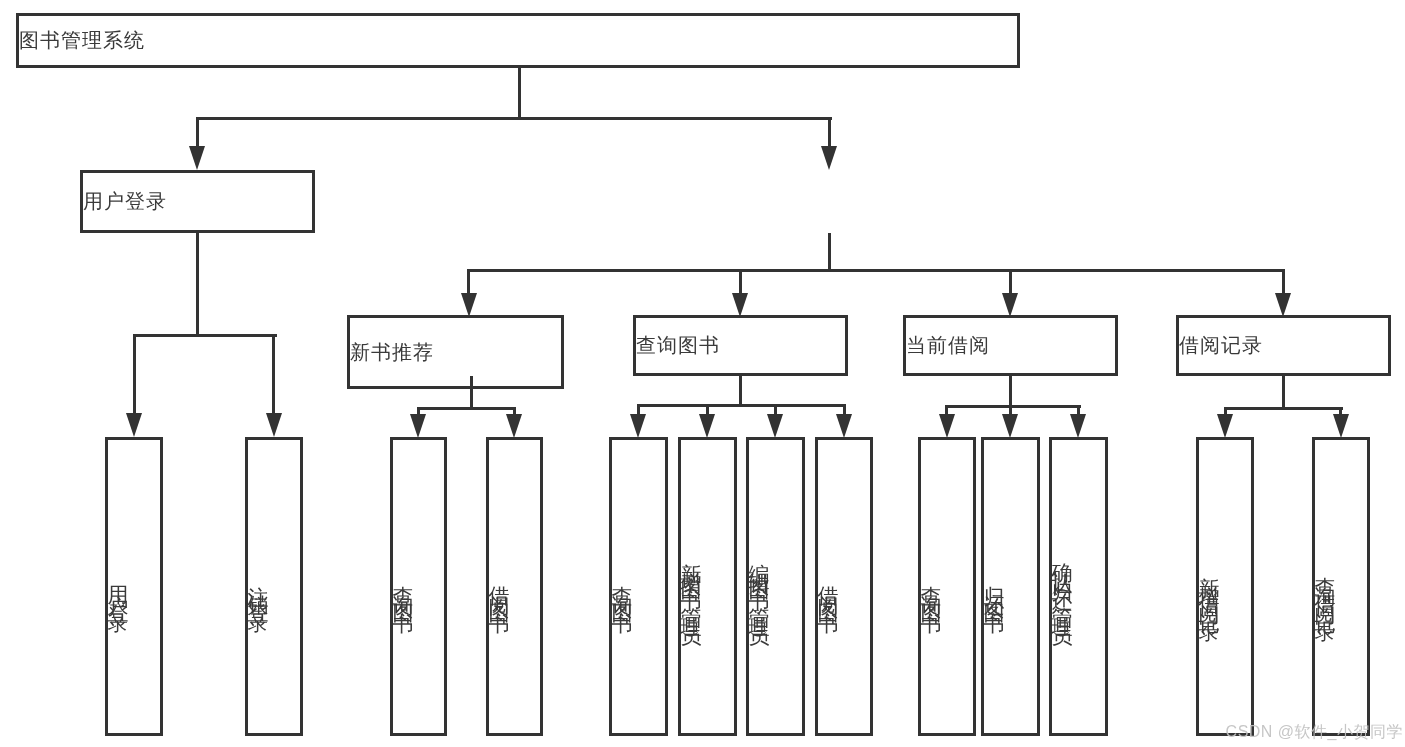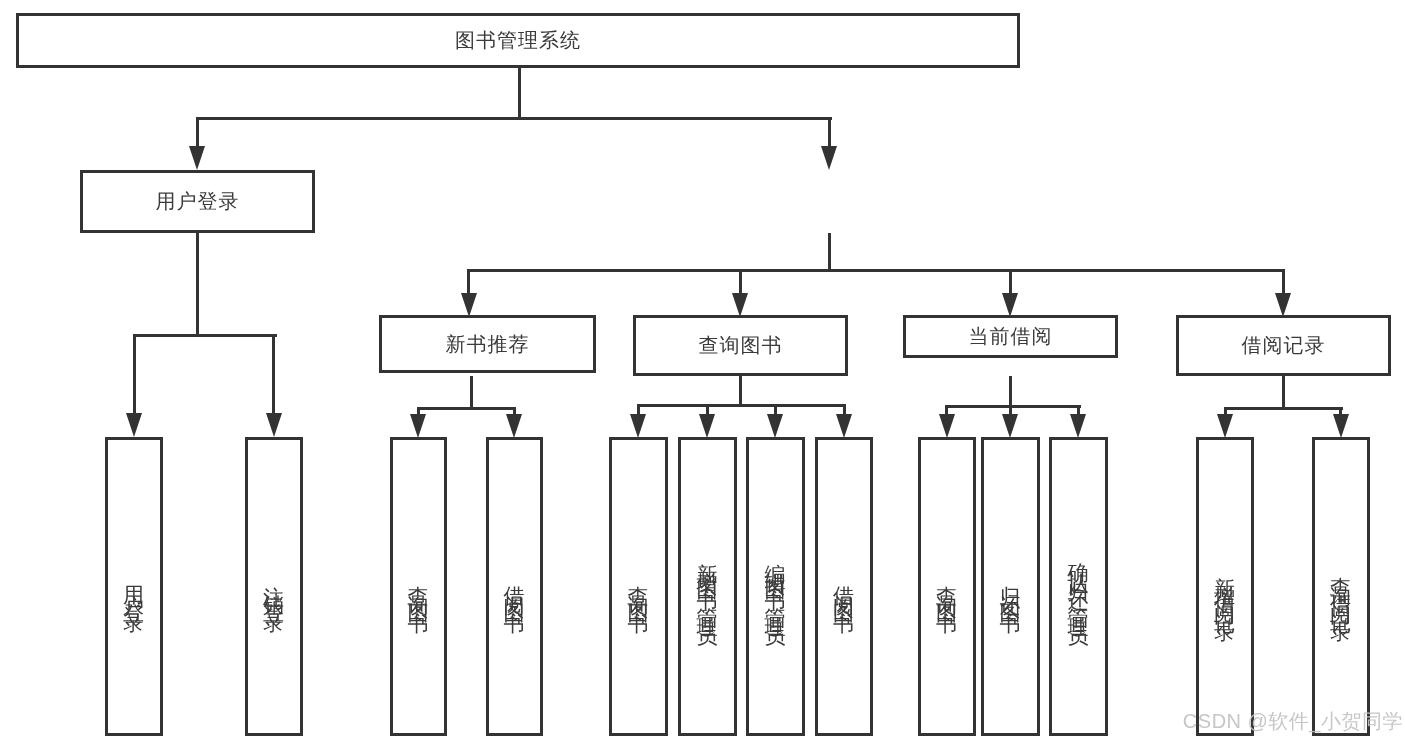--- a/index.html
+++ b/index.html
@@ -11,21 +11,21 @@
     font-family: "Liberation Sans", sans-serif;
     overflow: hidden;
   }
   .box {
     position: absolute;
     box-sizing: border-box;
     border: 3px solid #333333;
     background: #ffffff;
     display: flex;
     align-items: center;
-    justify-content: center;
+    justify-content: flex-start;
     color: #3a3a3a;
   }
   .hlabel span {
     font-size: 20px;
     letter-spacing: 1px;
     white-space: nowrap;
   }
   .leaf span {
     writing-mode: vertical-rl;
     text-orientation: mixed;
@@ -37,22 +37,22 @@
   .arrow {
     position: absolute;
     width: 0; height: 0;
     border-left: 8px solid transparent;
     border-right: 8px solid transparent;
     border-top: 24px solid #333333;
   }
   .watermark {
     position: absolute;
     right: 2px;
-    bottom: 12px;
-    font-size: 20px;
+    bottom: 4px;
+    font-size: 16px;
     color: #c2c2c2;
     opacity: 0.92;
     z-index: 10;
     white-space: nowrap;
     letter-spacing: 0.5px;
   }
 </style>
 </head>
 <body>
 
@@ -84,27 +84,27 @@
   <div class="line" style="left:467px;top:269px;width:817px;height:3px"></div>
   <div class="line" style="left:467px;top:269px;width:3px;height:26px"></div>
   <div class="arrow" style="left:461px;top:293px"></div>
   <div class="line" style="left:739px;top:269px;width:3px;height:26px"></div>
   <div class="arrow" style="left:732px;top:293px"></div>
   <div class="line" style="left:1009px;top:269px;width:3px;height:26px"></div>
   <div class="arrow" style="left:1002px;top:293px"></div>
   <div class="line" style="left:1282px;top:269px;width:3px;height:26px"></div>
   <div class="arrow" style="left:1275px;top:293px"></div>
 
-  <div class="box hlabel" style="left:379px;top:315px;width:217px;height:58px">
+  <div class="box hlabel" style="left:347px;top:315px;width:217px;height:74px">
     <span>新书推荐</span>
   </div>
   <div class="box hlabel" style="left:633px;top:315px;width:215px;height:61px">
     <span>查询图书</span>
   </div>
-  <div class="box hlabel" style="left:903px;top:315px;width:215px;height:43px">
+  <div class="box hlabel" style="left:903px;top:315px;width:215px;height:61px">
     <span>当前借阅</span>
   </div>
   <div class="box hlabel" style="left:1176px;top:315px;width:215px;height:61px">
     <span>借阅记录</span>
   </div>
 
   <div class="line" style="left:470px;top:376px;width:3px;height:33px"></div>
   <div class="line" style="left:417px;top:407px;width:99px;height:3px"></div>
   <div class="line" style="left:417px;top:407px;width:3px;height:9px"></div>
   <div class="arrow" style="left:410px;top:414px"></div>

